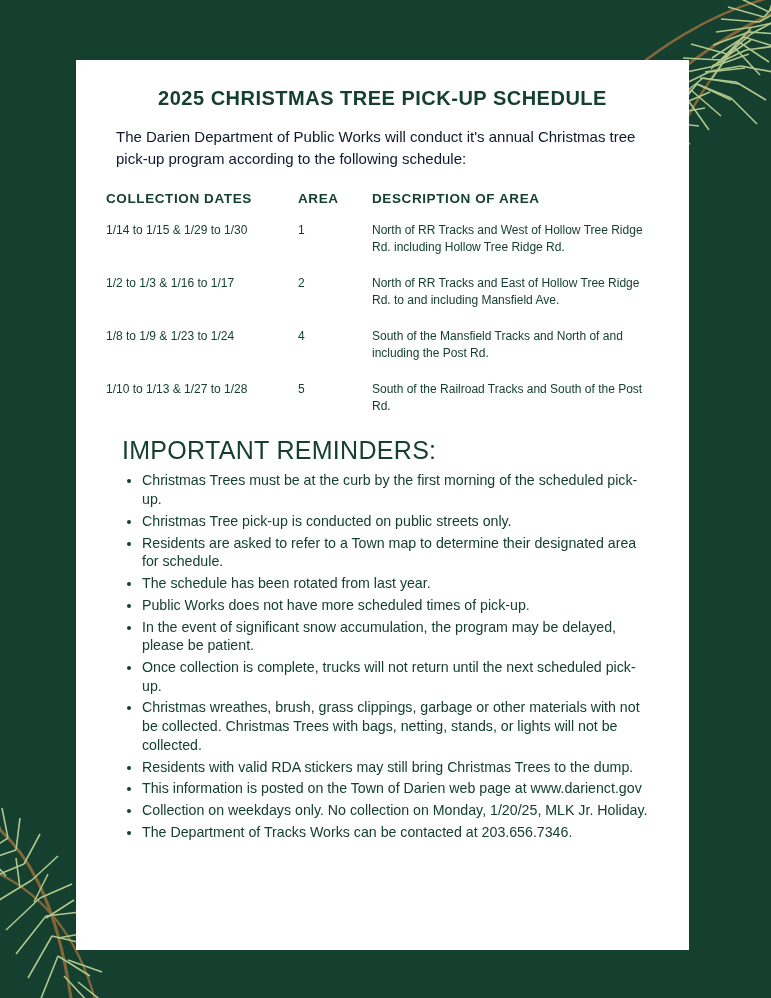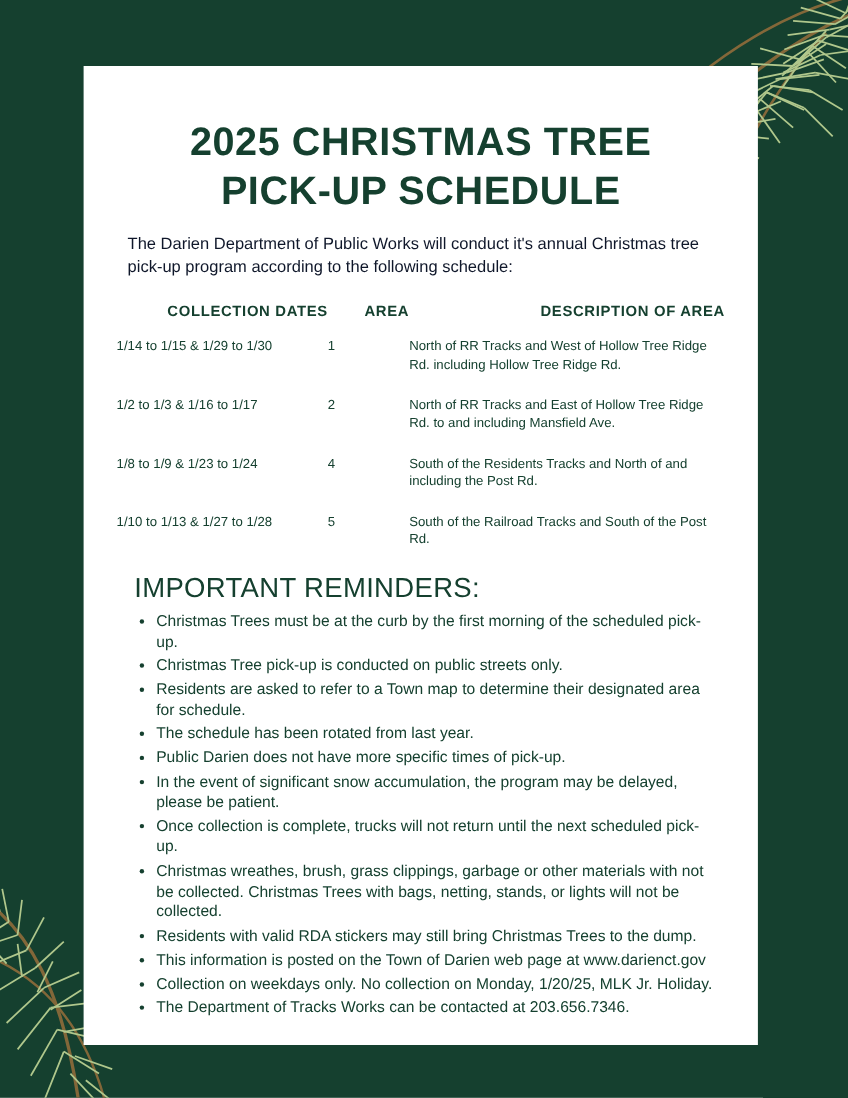--- a/index.html
+++ b/index.html
@@ -34,47 +34,47 @@
     height: 890px;
     background: #ffffff;
     box-sizing: border-box;
     padding: 26px 30px 10px 30px;
     z-index: 3;
     overflow: hidden;
   }
 
   .title {
     color: #15402f;
-    font-size: 36px;
+    font-size: 20px;
     font-weight: bold;
     letter-spacing: 0.5px;
     text-align: center;
     line-height: 1.22;
-    margin: 21px 30px 16px 30px;
+    margin: 0 30px 16px 30px;
   }
 
   .intro {
     color: #0f172a;
     font-size: 15px;
     line-height: 1.42;
     margin: 0 14px 22px 10px;
   }
 
   
   table.schedule {
     width: 100%;
     border-collapse: collapse;
     margin: 0 0 8px 0;
   }
   table.schedule th {
     color: #15402f;
     font-size: 13.5px;
     font-weight: bold;
     letter-spacing: 0.6px;
-    text-align: right;
+    text-align: left;
     padding: 0 0 6px 0;
     vertical-align: bottom;
   }
   th.col-dates { width: 192px; padding-left: 8px; }
   th.col-area  { width: 74px; text-align: left; padding-left: 2px;}
   th.col-desc  { text-align: left; padding-left: 38px;}
 
   table.schedule td {
     color: #15402f;
     font-size: 12px;
@@ -255,38 +255,38 @@
         <td class="c-desc">North of RR Tracks and West of Hollow Tree Ridge Rd. including Hollow Tree Ridge Rd.</td>
       </tr>
       <tr>
         <td class="c-dates">1/2 to 1/3 &amp; 1/16 to 1/17</td>
         <td class="c-area">2</td>
         <td class="c-desc">North of RR Tracks and East of Hollow Tree Ridge Rd. to and including Mansfield Ave.</td>
       </tr>
       <tr>
         <td class="c-dates">1/8 to 1/9 &amp; 1/23 to 1/24</td>
         <td class="c-area">4</td>
-        <td class="c-desc">South of the Residents Tracks and North of and including the Post Rd.</td>
+        <td class="c-desc">South of the Mansfield Tracks and North of and including the Post Rd.</td>
       </tr>
       <tr>
         <td class="c-dates">1/10 to 1/13 &amp; 1/27 to 1/28</td>
         <td class="c-area">5</td>
         <td class="c-desc">South of the Railroad Tracks and South of the Post Rd.</td>
       </tr>
     </tbody>
   </table>
 
   <div class="reminders-title">IMPORTANT REMINDERS:</div>
 
   <ul class="reminders">
     <li>Christmas Trees must be at the curb by the first morning of the scheduled pick-up.</li>
     <li>Christmas Tree pick-up is conducted on public streets only.</li>
     <li>Residents are asked to refer to a Town map to determine their designated area for schedule.</li>
     <li>The schedule has been rotated from last year.</li>
-    <li>Public Darien does not have more specific times of pick-up.</li>
+    <li>Public Works does not have more scheduled times of pick-up.</li>
     <li>In the event of significant snow accumulation, the program may be delayed, please be patient.</li>
     <li>Once collection is complete, trucks will not return until the next scheduled pick-up.</li>
     <li>Christmas wreathes, brush, grass clippings, garbage or other materials with not be collected.  Christmas Trees with bags, netting, stands, or lights will not be collected.</li>
     <li>Residents with valid RDA stickers may still bring Christmas Trees to the dump.</li>
     <li>This information is posted on the Town of Darien web page at www.darienct.gov</li>
     <li>Collection on weekdays only. No collection on Monday, 1/20/25, MLK Jr. Holiday.</li>
     <li>The Department of Tracks Works can be contacted at 203.656.7346.</li>
   </ul>
 
 </div>

